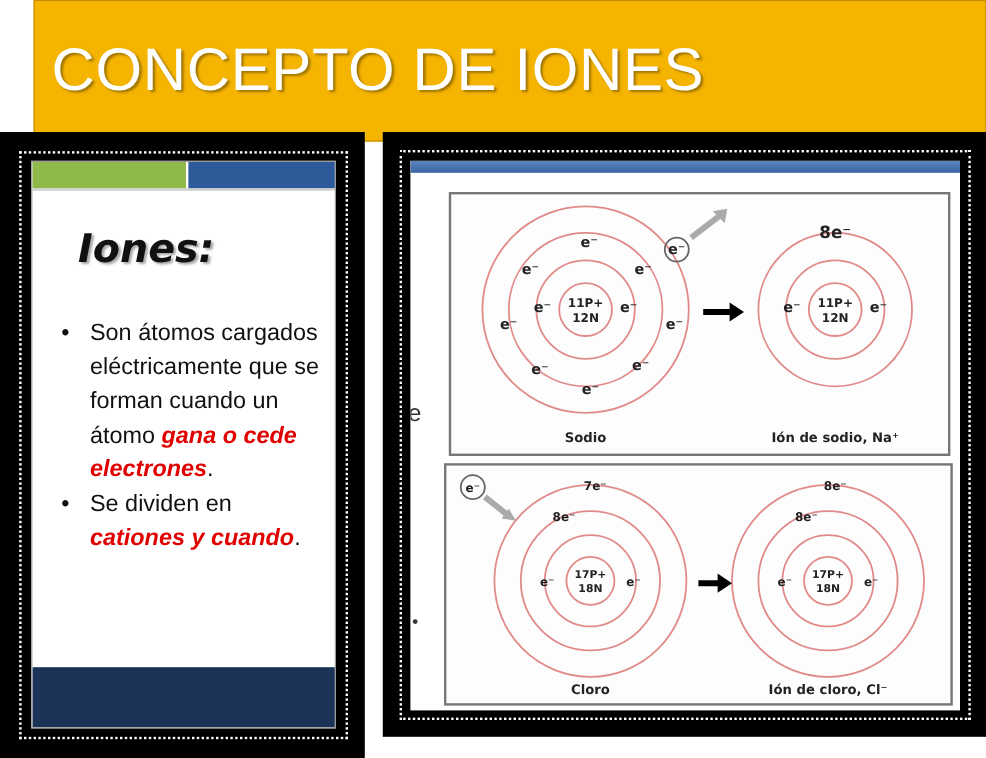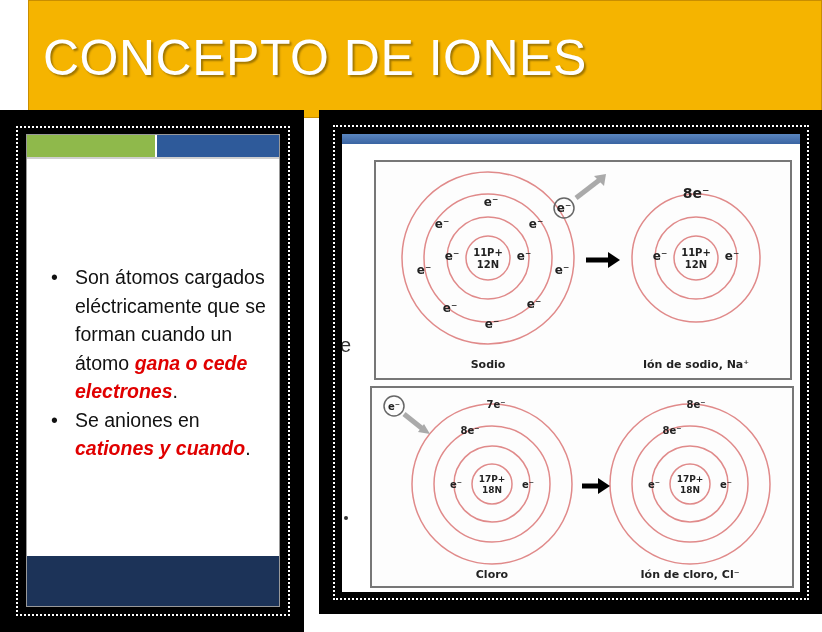--- a/index.html
+++ b/index.html
@@ -41,28 +41,29 @@
   <div class="title-text">CONCEPTO DE IONES</div>
 </div>
 
 <div class="left-frame">
   <div class="left-inner"></div>
 </div>
 <div class="left-slide">
   <div class="slide-bar-green"></div>
   <div class="slide-bar-blue"></div>
   <div class="slide-bar-line"></div>
+  <div class="slide-heading">Iones:</div>
   <div class="bullets">
     <div class="bullet">
       <span class="bullet-dot">•</span>
       <span>Son átomos cargados eléctricamente que se forman cuando un átomo </span><span class="hl">gana o cede electrones</span><span>.</span>
     </div>
     <div class="bullet">
       <span class="bullet-dot">•</span>
-      <span>Se aniones en </span><span class="hl">cationes y cuando</span><span>.</span>
+      <span>Se dividen en </span><span class="hl">cationes y cuando</span><span>.</span>
     </div>
   </div>
   <div class="slide-footer"></div>
 </div>
 
 <div class="right-frame">
   <div class="right-inner"></div>
 </div>
 <div class="right-slide">
   <div class="right-topbar"></div>

